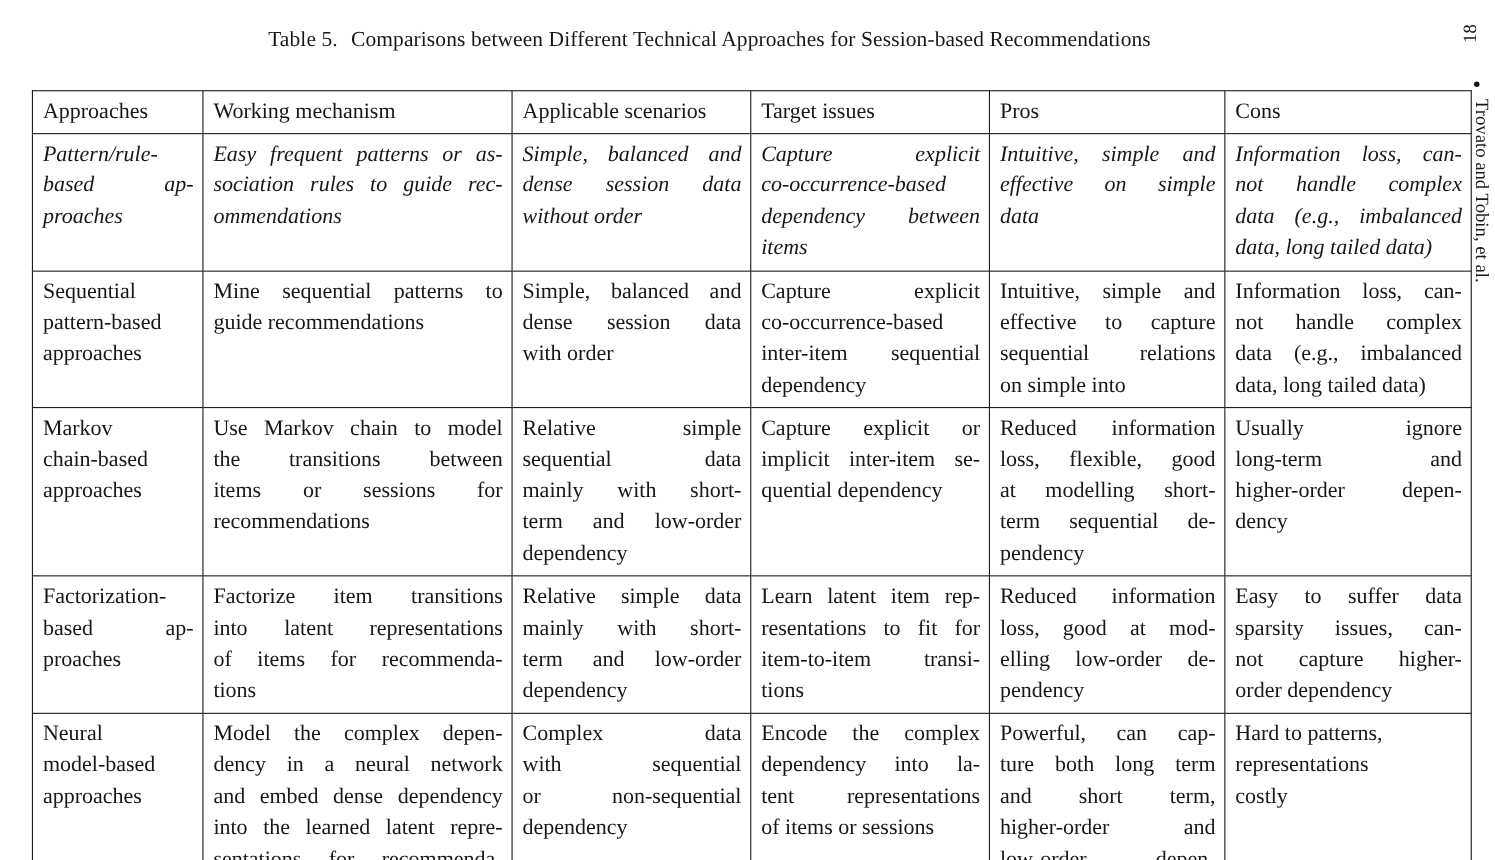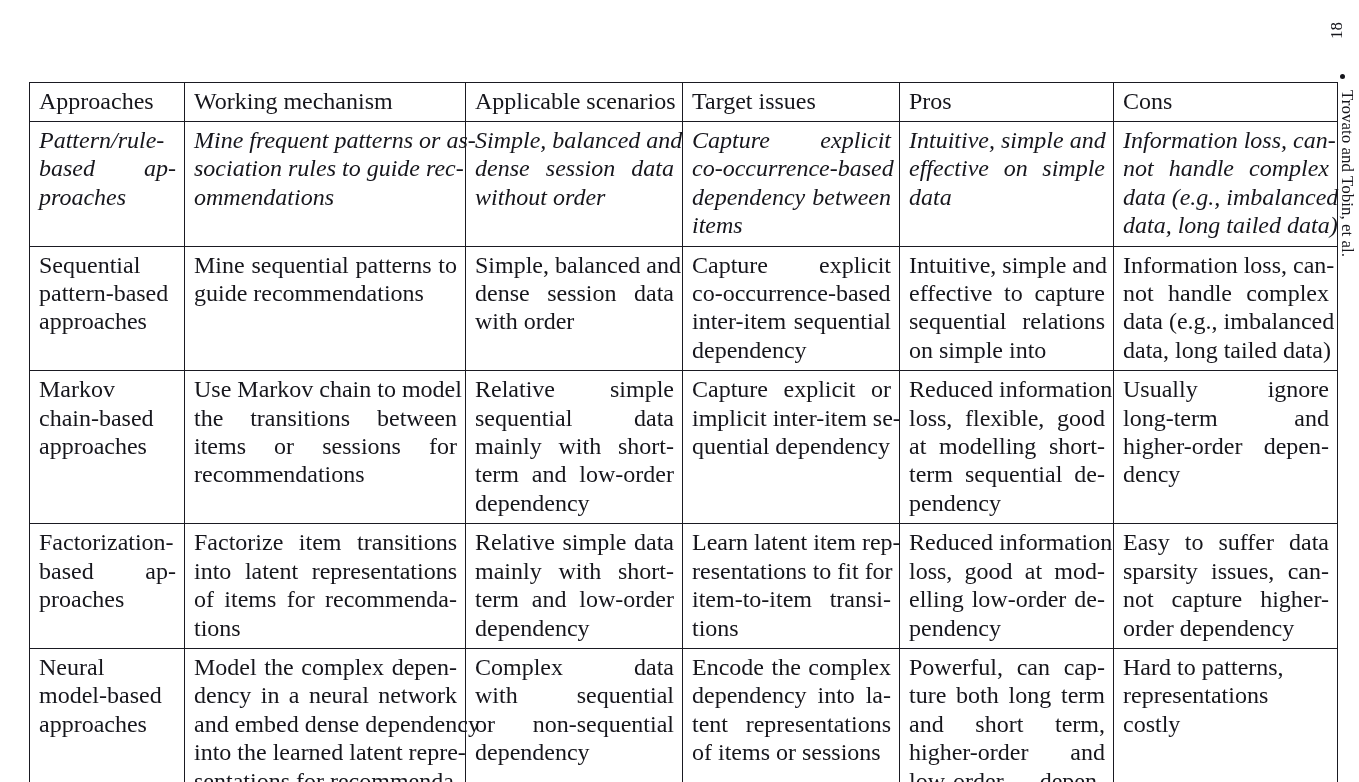--- a/index.html
+++ b/index.html
@@ -90,21 +90,21 @@
     border-collapse: collapse;
     width: 1308px;
     table-layout: fixed;
     background: #fff;
   }
   table.cmp th,
   table.cmp td {
     border: 1.4px solid #1a1a22;
     vertical-align: top;
     padding: 4px 8px 6px 9px;
-    font-size: 24px;
+    font-size: 20px;
     line-height: 28.4px;
     font-weight: normal;
     color: #16161c;
   }
   table.cmp th {
     text-align: left;
     white-space: nowrap;
     height: 28px;
     padding-bottom: 4px;
   }
@@ -139,20 +139,23 @@
 <body>
 
 <div id="page">
 
   <div class="run-head">
     <div class="pagenum">18</div>
     <div class="dot"></div>
     <div class="authors">Trovato and Tobin, et al.</div>
   </div>
 
+  <div class="caption">
+    <span class="cap-label">Table 5.</span><span>Comparisons between Different Technical Approaches for Session-based Recommendations</span>
+  </div>
 
   <div class="tbl-wrap">
     <table class="cmp">
       <colgroup>
         <col class="c1">
           <col class="c2">
           <col class="c3">
           <col class="c4">
           <col class="c5">
           <col class="c6">
@@ -169,21 +172,21 @@
       </thead>
       <tbody>
 
         <tr class="r1">
           <td>
             <span class="ln">Pattern/rule-</span>
             <span class="ln">based ap-</span>
             <span class="ln last">proaches</span>
           </td>
           <td>
-            <span class="ln">Mine frequent patterns or as-</span>
+            <span class="ln">Easy frequent patterns or as-</span>
             <span class="ln">sociation rules to guide rec-</span>
             <span class="ln last">ommendations</span>
           </td>
           <td>
             <span class="ln">Simple, balanced and</span>
             <span class="ln">dense session data</span>
             <span class="ln last">without order</span>
           </td>
           <td>
             <span class="ln">Capture explicit</span>

